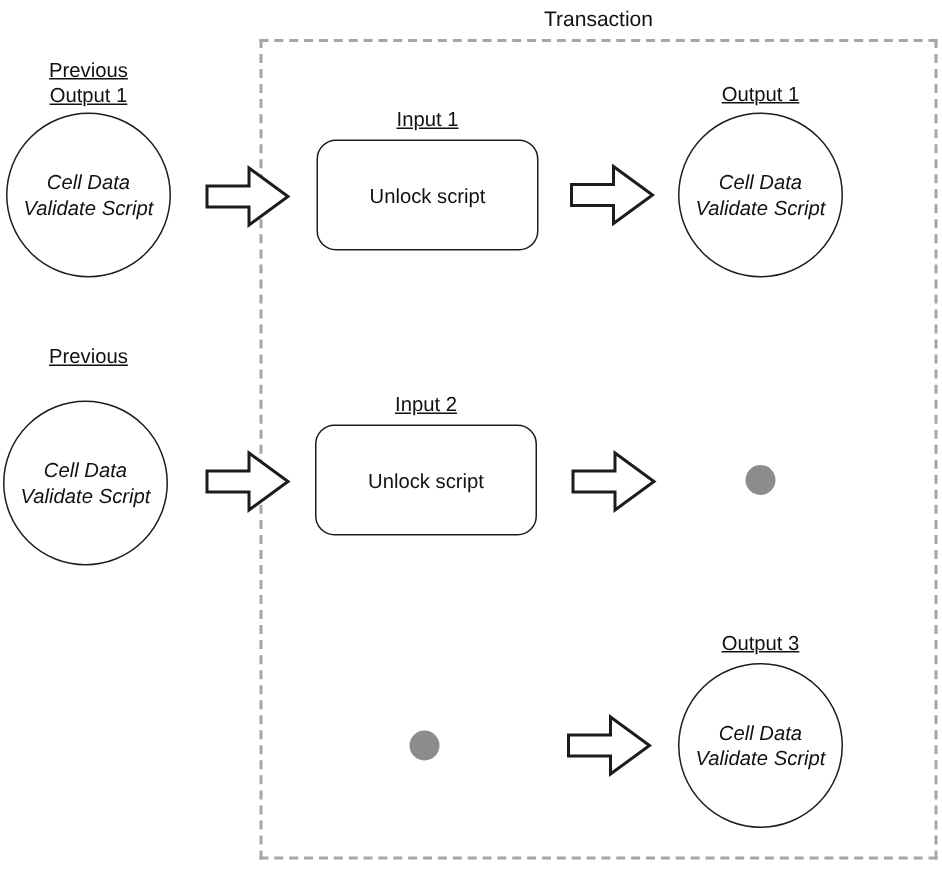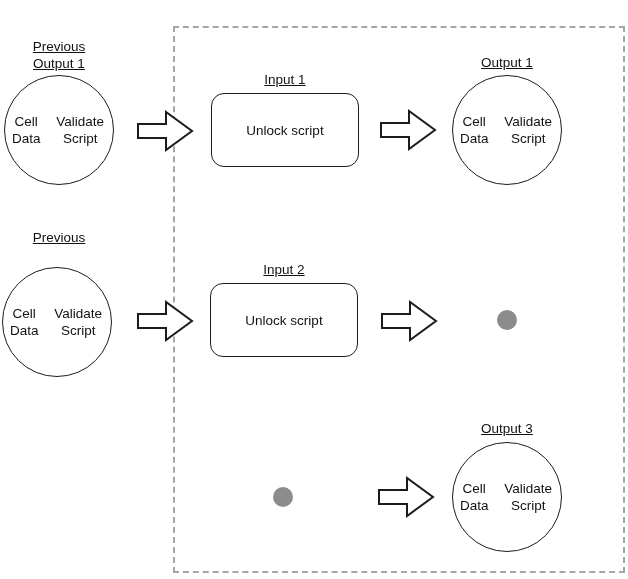--- a/index.html
+++ b/index.html
@@ -45,25 +45,27 @@
   .node-label span { display: block; }
   .circle {
     position: absolute;
     width: 110px;
     height: 110px;
     border: 1.5px solid var(--outline, #1c1c1c);
     border-radius: 50%;
     background: #ffffff;
     box-sizing: border-box;
     display: flex;
+    flex-direction: column;
     justify-content: center;
     align-items: center;
     text-align: center;
     font-size: 13.5px;
     line-height: 17px;
+    font-style: italic;
   }
   .circle span { display: block; }
   .inputbox {
     position: absolute;
     width: 148px;
     height: 74px;
     border: 1.5px solid var(--outline, #1c1c1c);
     border-radius: 13px;
     background: #ffffff;
     box-sizing: border-box;
@@ -118,20 +120,21 @@
   .arrow-r3     { left: 377px; top: 476px; }
   .out3-label   { left: 452px; top: 420px; width: 110px; }
   .out3-circle  { left: 452px; top: 442px; }
 </style>
 </head>
 <body>
 
 <div class="canvas">
 
   <div class="txn-box"></div>
+  <div class="txn-label">Transaction</div>
 
   <div class="node-label prev1-label">
     <span>Previous</span>
     <span>Output 1</span>
   </div>
   <div class="circle prev1-circle">
     <span>Cell Data</span>
     <span>Validate Script</span>
   </div>
   <div class="arrow arrow-l1">

